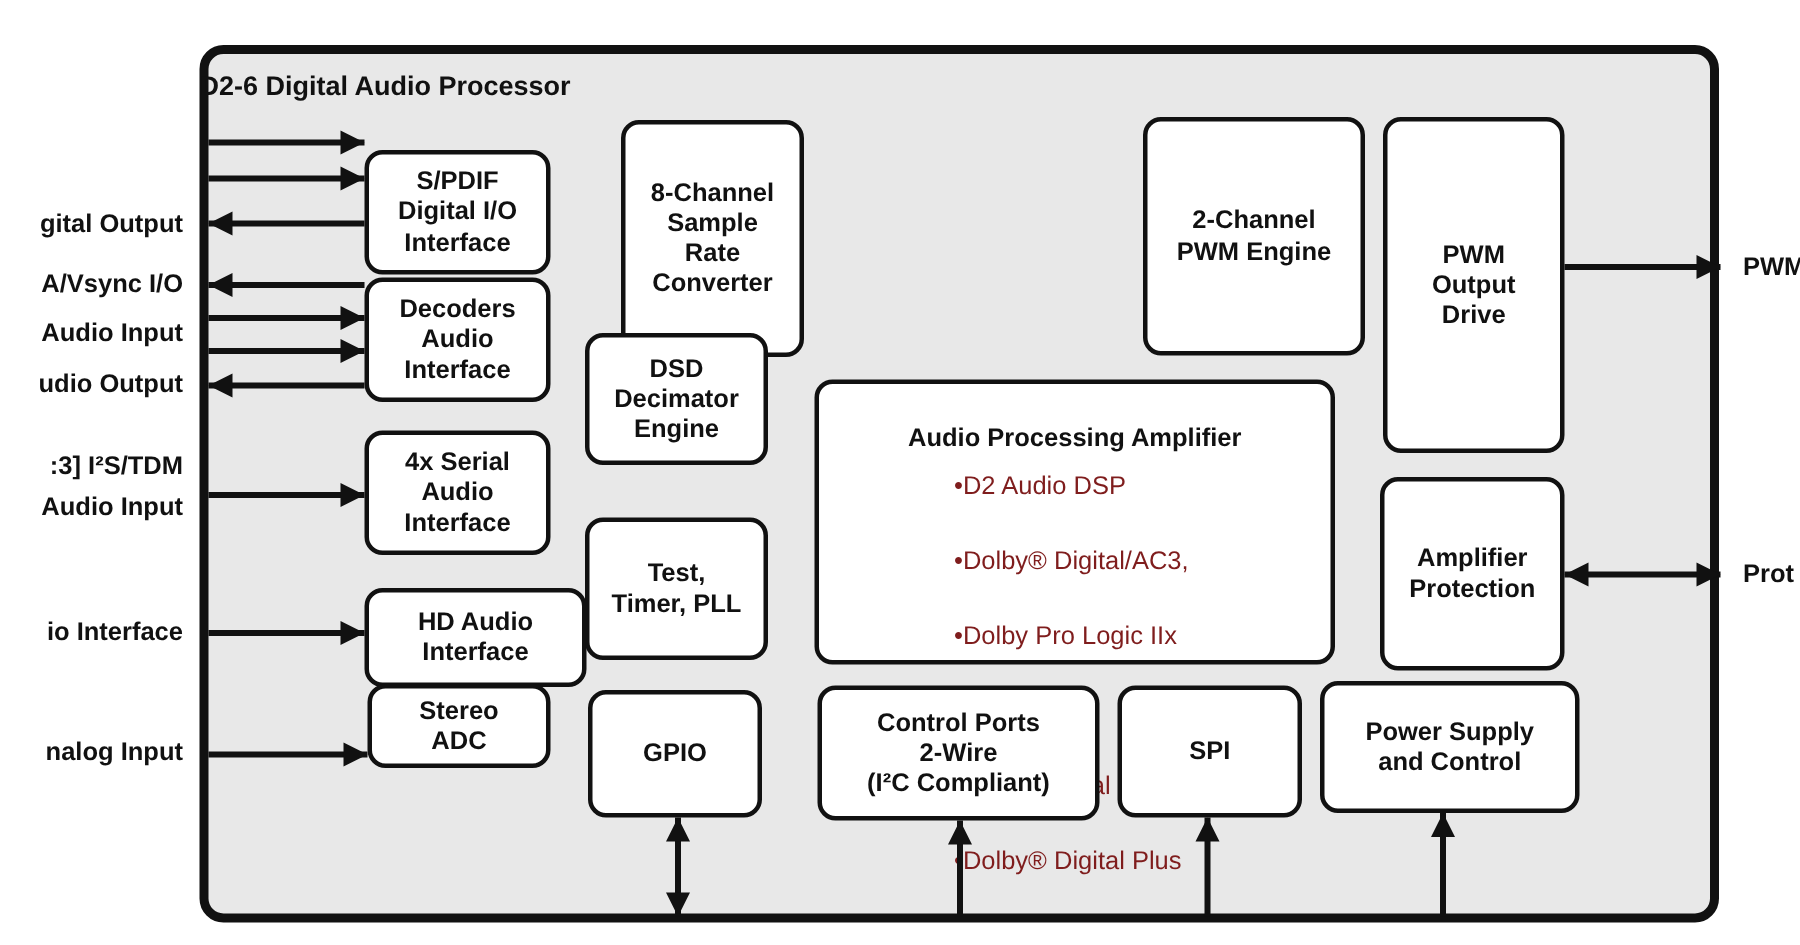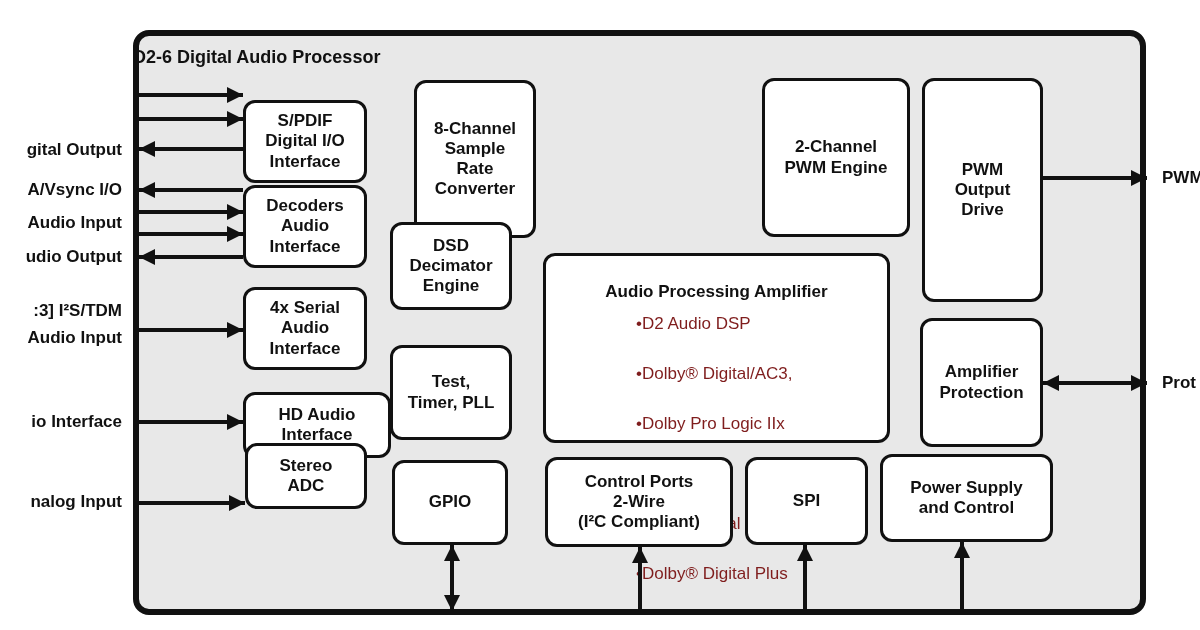--- a/index.html
+++ b/index.html
@@ -71,21 +71,21 @@
 Digital I/O
 Interface</div>
   <div class="blk" style="left:243px;top:185px;width:124px;height:83px">Decoders
 Audio
 Interface</div>
   <div class="blk" style="left:243px;top:287px;width:124px;height:83px">4x Serial
 Audio
 Interface</div>
   <div class="blk" style="left:243px;top:392px;width:148px;height:66px">HD Audio
 Interface</div>
-  <div class="blk" style="left:245px;top:443px;width:122px;height:66px">Stereo
+  <div class="blk" style="left:245px;top:456px;width:122px;height:56px">Stereo
 ADC</div>
 
   <div class="blk" style="left:414px;top:80px;width:122px;height:158px">8-Channel
 Sample
 Rate
 Converter</div>
   <div class="blk" style="left:390px;top:222px;width:122px;height:88px">DSD
 Decimator
 Engine</div>
   <div class="blk" style="left:392px;top:460px;width:116px;height:85px">GPIO</div>

